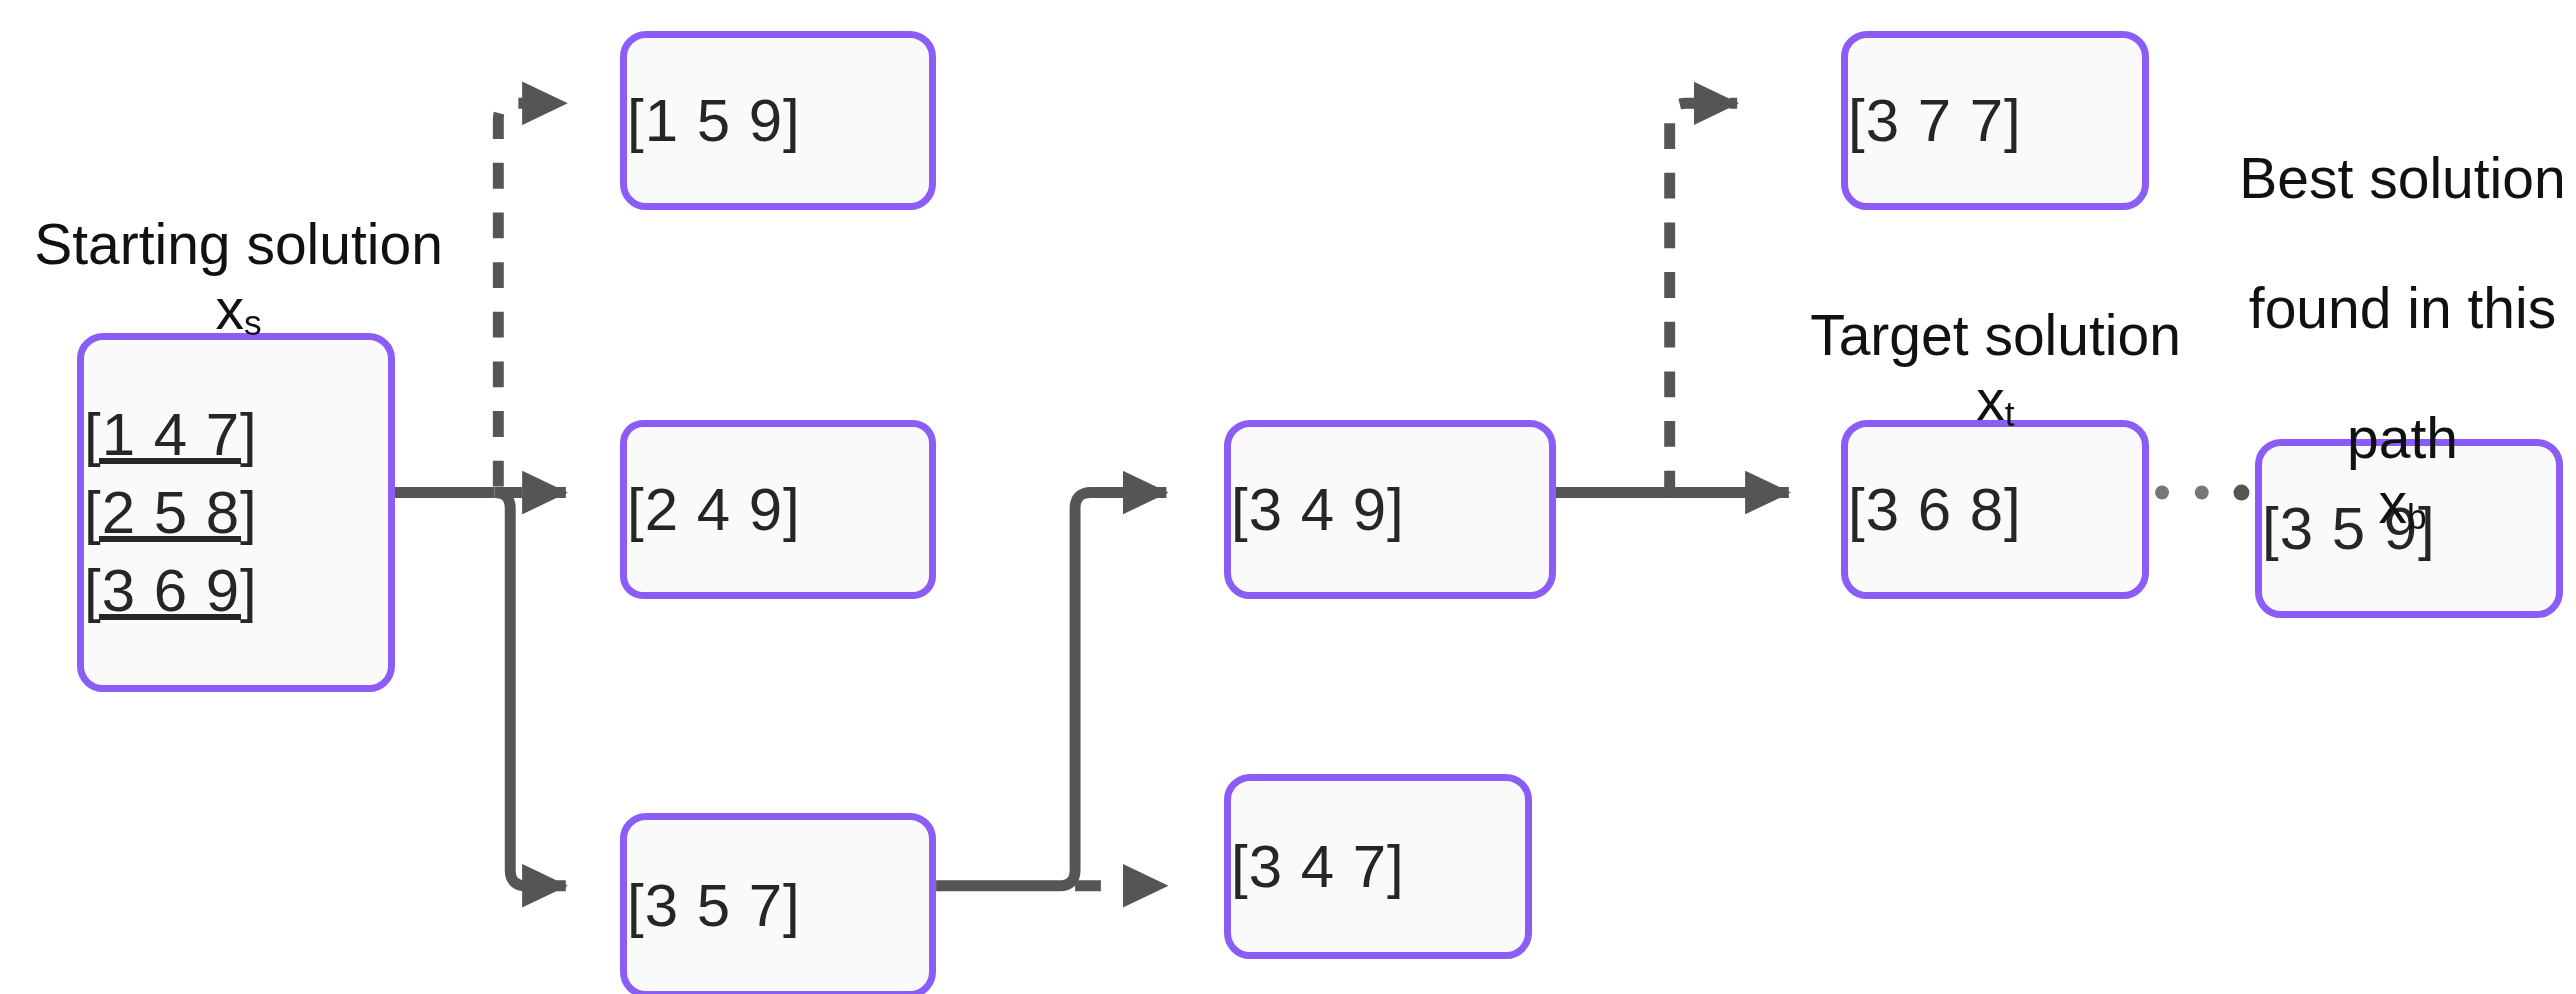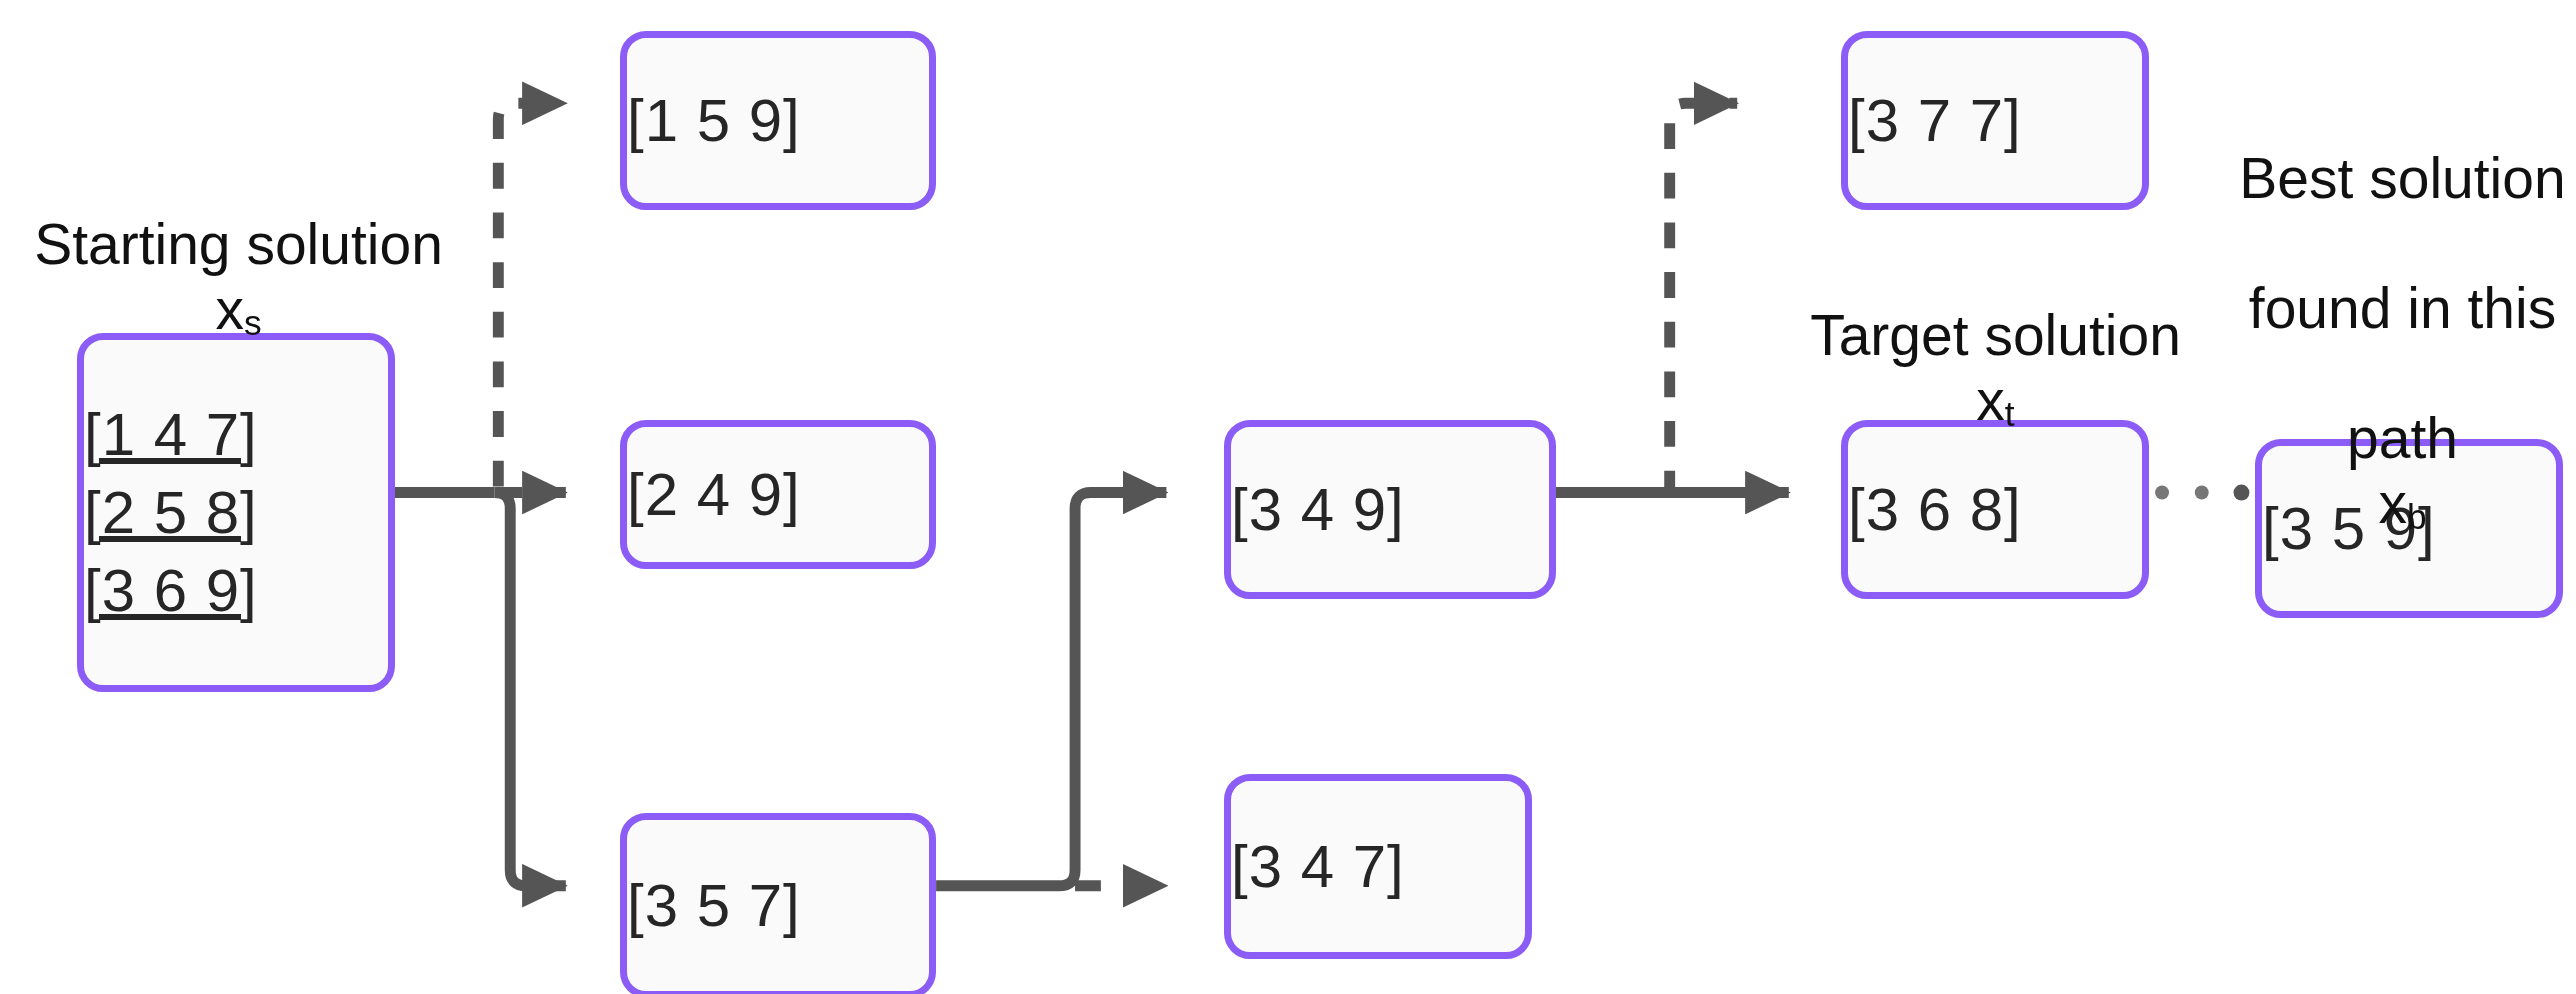--- a/index.html
+++ b/index.html
@@ -122,21 +122,21 @@
   <div class="node-box" style="left:77px; top:316px; width:318px; height:359px;text-decoration:underline;">
     <span class="row">[1 4 7]</span>
     <span class="row">[2 5 8]</span>
     <span class="row">[3 6 9]</span>
   </div>
 
   <div class="node-box" style="left:620px; top:14px; width:316px; height:179px;">
     <span class="row">[1 5 9]</span>
   </div>
 
-  <div class="node-box" style="left:620px; top:403px; width:316px; height:149px;">
+  <div class="node-box" style="left:620px; top:403px; width:316px; height:179px;border-radius:23px;">
     <span class="row">[2 4 9]</span>
   </div>
 
   <div class="node-box" style="left:620px; top:796px; width:316px; height:185px;">
     <span class="row">[3 5 7]</span>
   </div>
 
   <div class="node-box" style="left:1224px; top:403px; width:332px; height:179px;">
     <span class="row">[3 4 9]</span>
   </div>

